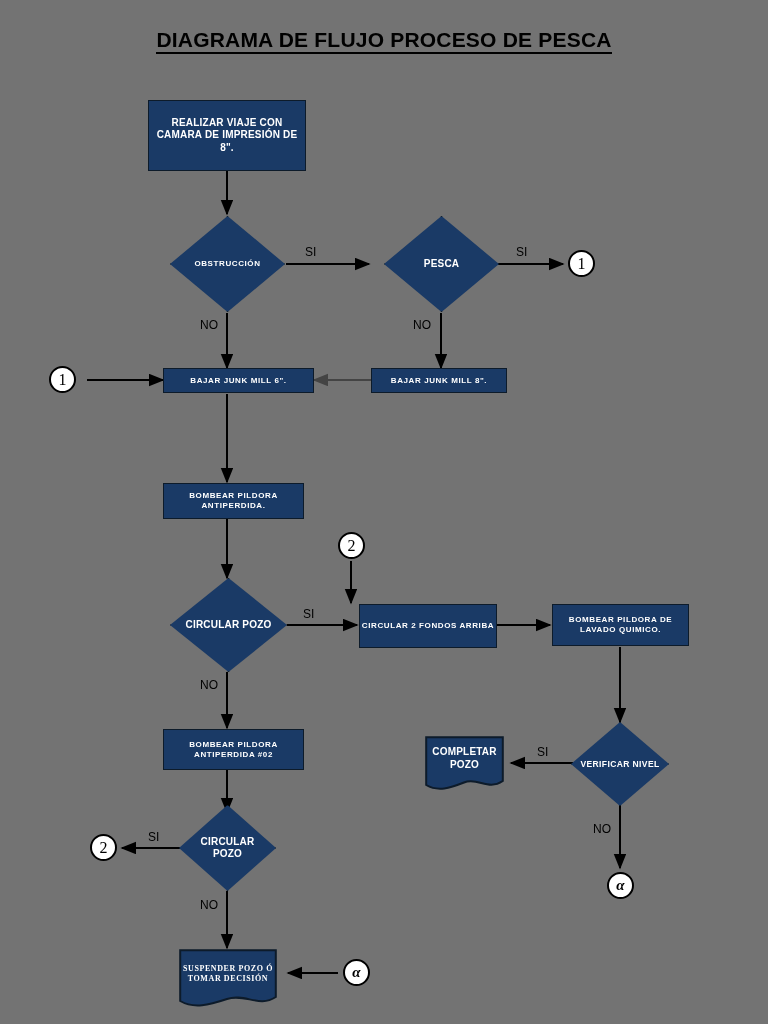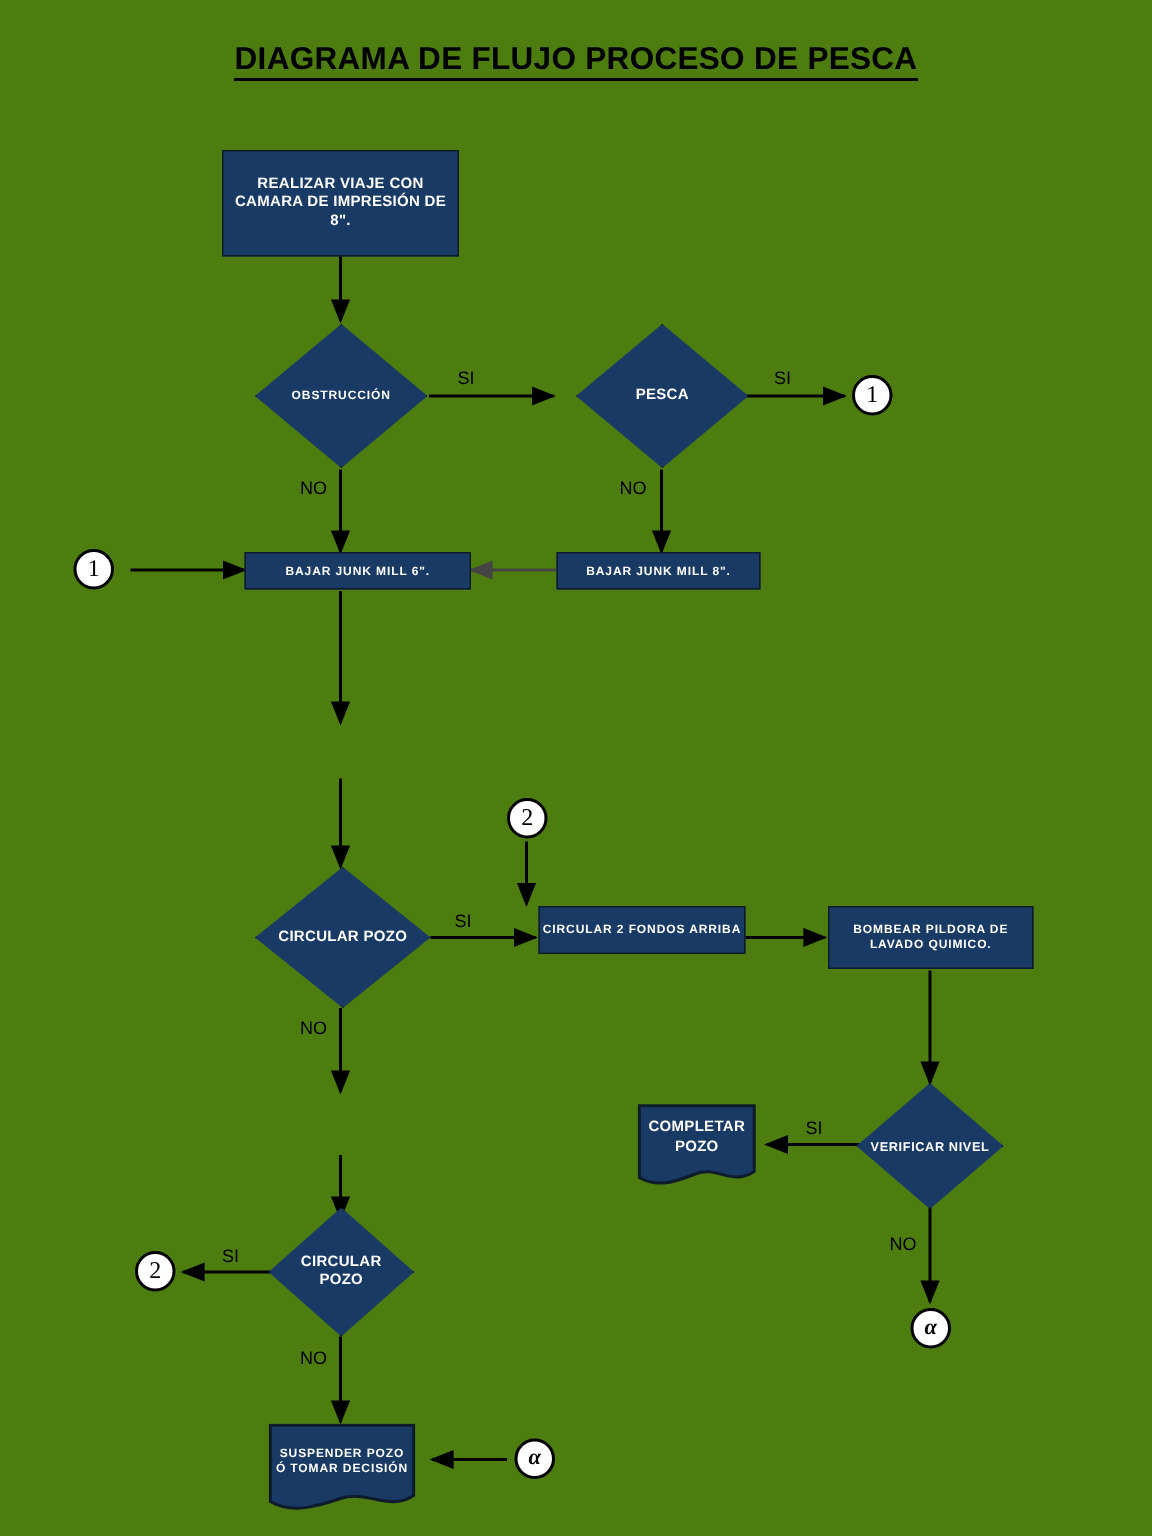--- a/index.html
+++ b/index.html
@@ -12,21 +12,21 @@
     width: 768px;
     height: 1024px;
     font-family: "Liberation Sans", sans-serif;
     position: relative;
     overflow: hidden;
   }
   #canvas {
     position: relative;
     width: 768px;
     height: 1024px;
-    background: #4d7c0f;
+    background: #737373;
   }
   #edges {
     position: absolute;
     left: 0;
     top: 0;
     width: 768px;
     height: 1024px;
     pointer-events: none;
   }
   .title {
@@ -217,31 +217,34 @@
   </div>
 
   <div class="node process t9" style="left:163px; top:368px; width:151px; height:25px;">
     <span>BAJAR JUNK MILL  6".</span>
   </div>
 
   <div class="node process t9" style="left:371px; top:368px; width:136px; height:25px;">
     <span>BAJAR JUNK MILL  8".</span>
   </div>
 
+  <div class="node process t9" style="left:163px; top:483px; width:141px; height:36px;">
+    <span>BOMBEAR PILDORA ANTIPERDIDA.</span>
+  </div>
 
   <div class="node decision" style="left:170px; top:578px; width:117px; height:94px;">
     <span class="dia-shape"></span>
     <span class="dia-label t11">CIRCULAR POZO</span>
   </div>
 
   <div class="connector" style="left:338px; top:532px; width:27px; height:27px;">
     <span>2</span>
   </div>
 
-  <div class="node process t9" style="left:359px; top:604px; width:138px; height:32px;">
+  <div class="node process t9" style="left:359px; top:604px; width:138px; height:44px;">
     <span>CIRCULAR 2 FONDOS ARRIBA</span>
   </div>
 
   <div class="node decision" style="left:571px; top:722px; width:98px; height:84px;">
     <span class="dia-shape"></span>
     <span class="dia-label t10">VERIFICAR NIVEL</span>
   </div>
 
   <div class="node process t9" style="left:552px; top:604px; width:137px; height:42px;">
     <span>BOMBEAR PILDORA DE LAVADO QUIMICO.</span>
@@ -251,31 +254,34 @@
     <svg class="doc-shape" viewBox="0 0 79 55" preserveAspectRatio="none" xmlns="http://www.w3.org/2000/svg">
       <path d="M1.2,1.2 L77.8,1.2 L77.8,45 C63,55 53,41 39,46.5 C25,52 13,56 1.2,49 Z" fill="#1a3a66" stroke="#0d1b2a" stroke-width="2"></path>
     </svg>
     <span class="doc-label t11">COMPLETAR POZO</span>
   </div>
 
   <div class="connector alpha" style="left:607px; top:872px; width:27px; height:27px;">
     <span>α</span>
   </div>
 
+  <div class="node process t9" style="left:163px; top:729px; width:141px; height:41px;">
+    <span>BOMBEAR PILDORA ANTIPERDIDA #02</span>
+  </div>
 
   <div class="node decision" style="left:179px; top:805px; width:97px; height:86px;">
     <span class="dia-shape"></span>
     <span class="dia-label t11">CIRCULAR POZO</span>
   </div>
 
   <div class="connector" style="left:90px; top:834px; width:27px; height:27px;">
     <span>2</span>
   </div>
 
-  <div class="node document" style="left:179px; top:949px; width:98px; height:59px;">
+  <div class="node document" style="left:179px; top:949px; width:98px; height:59px;font-family:Liberation Serif, serif;">
     <svg class="doc-shape" viewBox="0 0 98 59" preserveAspectRatio="none" xmlns="http://www.w3.org/2000/svg">
       <path d="M1.2,1.2 L96.8,1.2 L96.8,48 C80,59 66,44 48,50 C30,56 15,60 1.2,52 Z" fill="#1a3a66" stroke="#0d1b2a" stroke-width="2"></path>
     </svg>
     <span class="doc-label t9">SUSPENDER POZO Ó TOMAR DECISIÓN</span>
   </div>
 
   <div class="connector alpha" style="left:343px; top:959px; width:27px; height:27px;">
     <span>α</span>
   </div>
 

